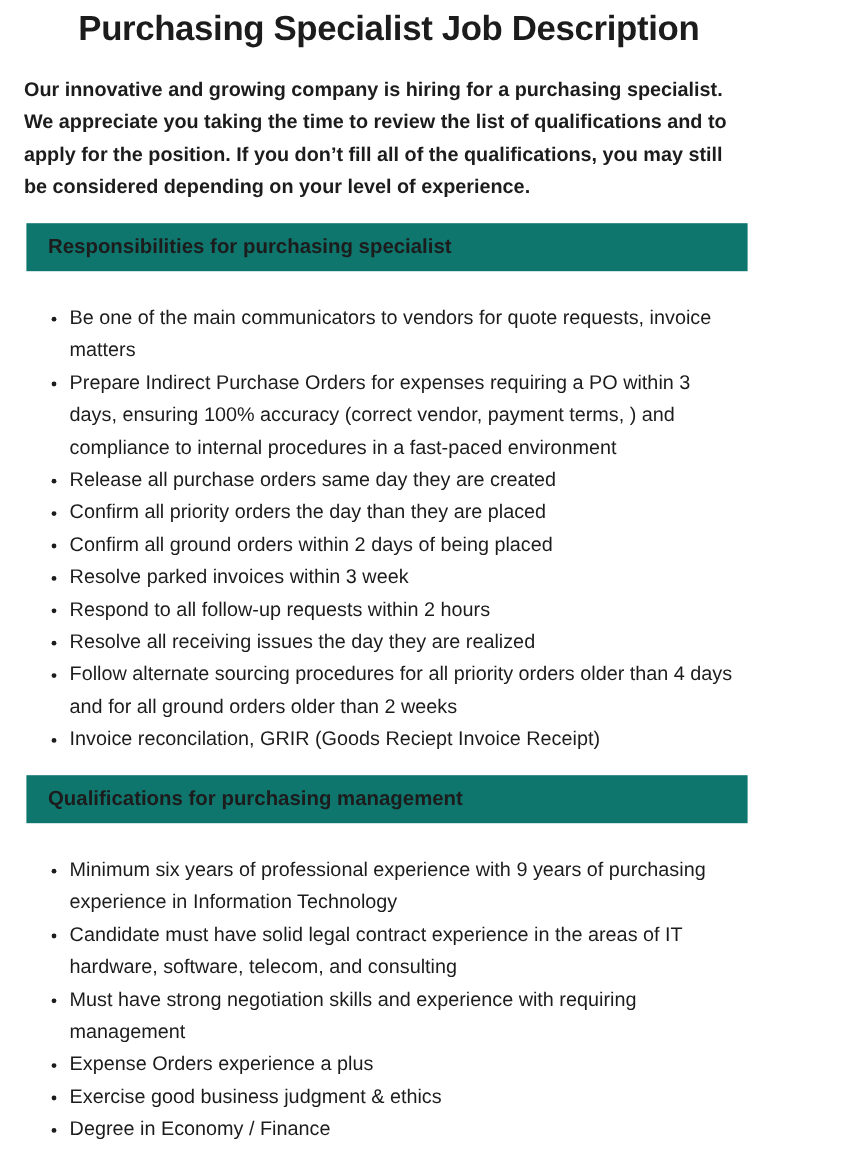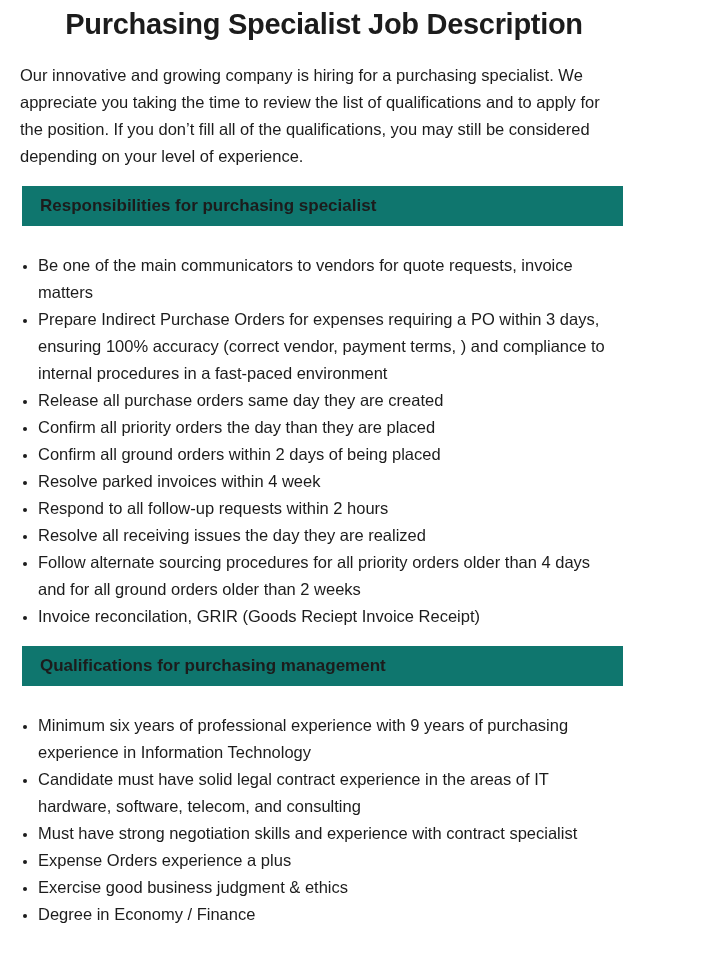--- a/index.html
+++ b/index.html
@@ -25,32 +25,33 @@
     text-align: center;
     letter-spacing: -0.3px;
     margin: 0;
     padding: 7px 10px 0 10px;
     line-height: 34px;
   }
   .intro {
     font-size: 16.5px;
     line-height: 27px;
     margin: 21px 30px 0 20px;
+    font-weight: bold;
   }
   .section-heading {
     background: #0f766e;
     margin: 16px 25px 0 22px;
     padding: 10px 10px 10px 18px;
     font-size: 17px;
     font-weight: 700;
     line-height: 20px;
   }
   .bullet-list {
     margin: 26px 30px 0 0;
-    padding-left: 38px;
+    padding-left: 58px;
     font-size: 16.5px;
     line-height: 27px;
   }
   .bullet-list li {
     margin: 0;
     padding-left: 0;
   }
   .bullet-list li::marker {
     font-size: 13px;
     color: #1c1c1c;
@@ -69,33 +70,33 @@
   <p class="intro">Our innovative and growing company is hiring for a purchasing specialist. We appreciate you taking the time to review the list of qualifications and to apply for the position. If you don’t fill all of the qualifications, you may still be considered depending on your level of experience.</p>
 
   <div class="section">
     <div class="section-heading">Responsibilities for purchasing specialist</div>
     <ul class="bullet-list">
       <li>Be one of the main communicators to vendors for quote requests, invoice matters</li>
       <li>Prepare Indirect Purchase Orders for expenses requiring a PO within 3 days, ensuring 100% accuracy (correct vendor, payment terms, ) and compliance to internal procedures in a fast-paced environment</li>
       <li>Release all purchase orders same day they are created</li>
       <li>Confirm all priority orders the day than they are placed</li>
       <li>Confirm all ground orders within 2 days of being placed</li>
-      <li>Resolve parked invoices within 4 week</li>
+      <li>Resolve parked invoices within 3 week</li>
       <li>Respond to all follow-up requests within 2 hours</li>
       <li>Resolve all receiving issues the day they are realized</li>
       <li>Follow alternate sourcing procedures for all priority orders older than 4 days and for all ground orders older than 2 weeks</li>
       <li>Invoice reconcilation, GRIR (Goods Reciept Invoice Receipt)</li>
     </ul>
   </div>
 
   <div class="section">
     <div class="section-heading">Qualifications for purchasing management</div>
     <ul class="bullet-list">
       <li>Minimum six years of professional experience with 9 years of purchasing experience in Information Technology</li>
       <li>Candidate must have solid legal contract experience in the areas of IT hardware, software, telecom, and consulting</li>
-      <li>Must have strong negotiation skills and experience with contract specialist</li>
+      <li>Must have strong negotiation skills and experience with requiring management</li>
       <li>Expense Orders experience a plus</li>
       <li>Exercise good business judgment &amp; ethics</li>
       <li>Degree in Economy / Finance</li>
     </ul>
   </div>
 
 </div>
 
 </body></html>

